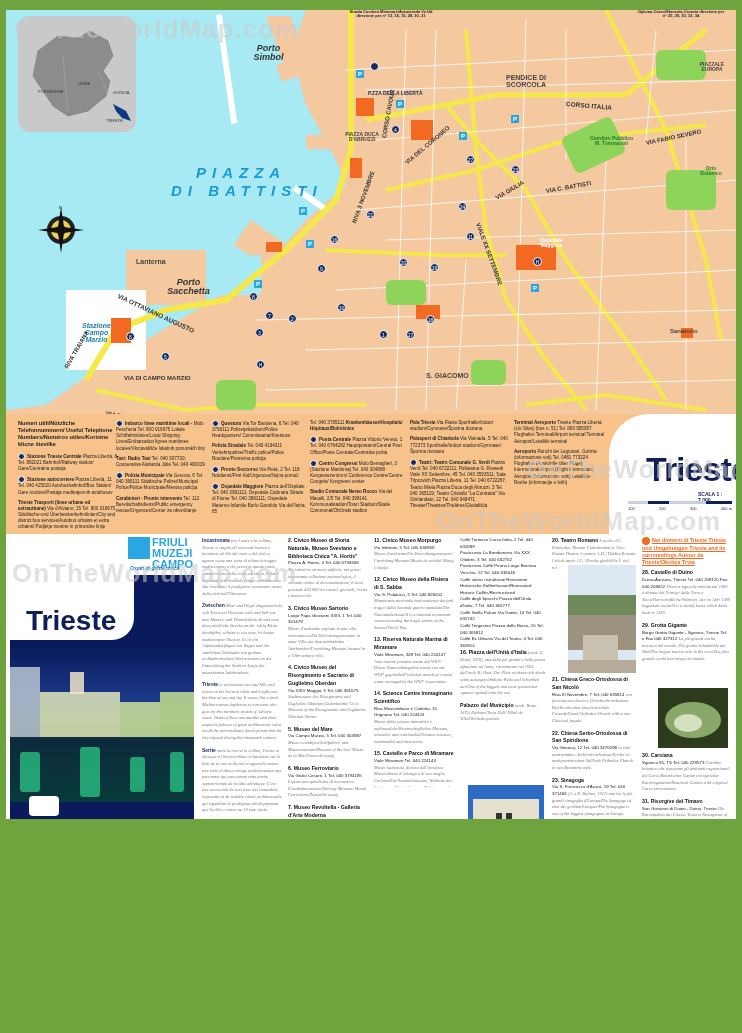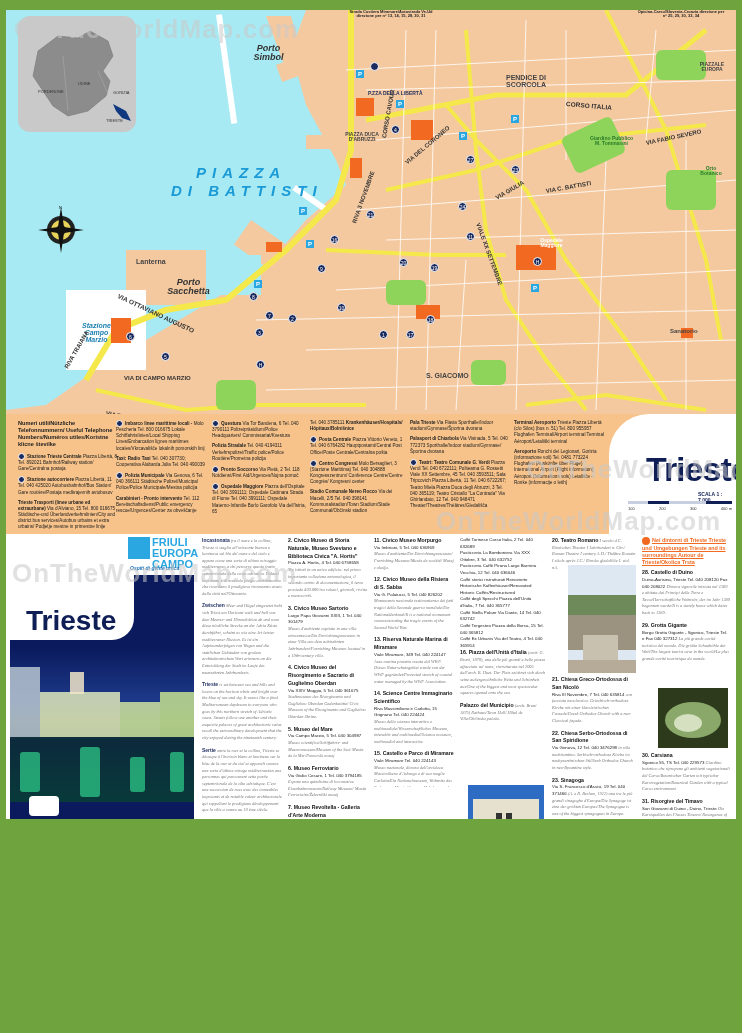--- a/index.html
+++ b/index.html
@@ -271,21 +271,21 @@
     <span>200</span>
     <span>300</span>
     <span>400 m</span>
   </div>
   <div class="wm" style="left:430px;top:496px">OnTheWorldMap.com</div>
 
   <div class="lower"></div>
 
   <div class="fvg-box">
     <div class="fvg-logo"></div>
-    <div class="fvg-name"><span>FRIULI</span><br><span>EUROPA</span><br><span>CAMPO</span></div>
+    <div class="fvg-name"><span>FRIULI</span><br><span>MUZEJI</span><br><span>CAMPO</span></div>
     <div class="fvg-sub">Ospiti di gente unica</div>
   </div>
 
   <div class="cover">
     <div class="cover-white"></div>
     <div class="cover-title">Trieste</div>
     <div class="night">
       <div class="bld" style="left:0;top:20px;width:30px;height:70px;background:#b9c6d0"></div>
       <div class="bld" style="left:30px;top:45px;width:80px;height:45px;background:#dfe7b8"></div>
       <div class="bld" style="left:60px;top:25px;width:14px;height:22px;background:#f0e5c8"></div>

